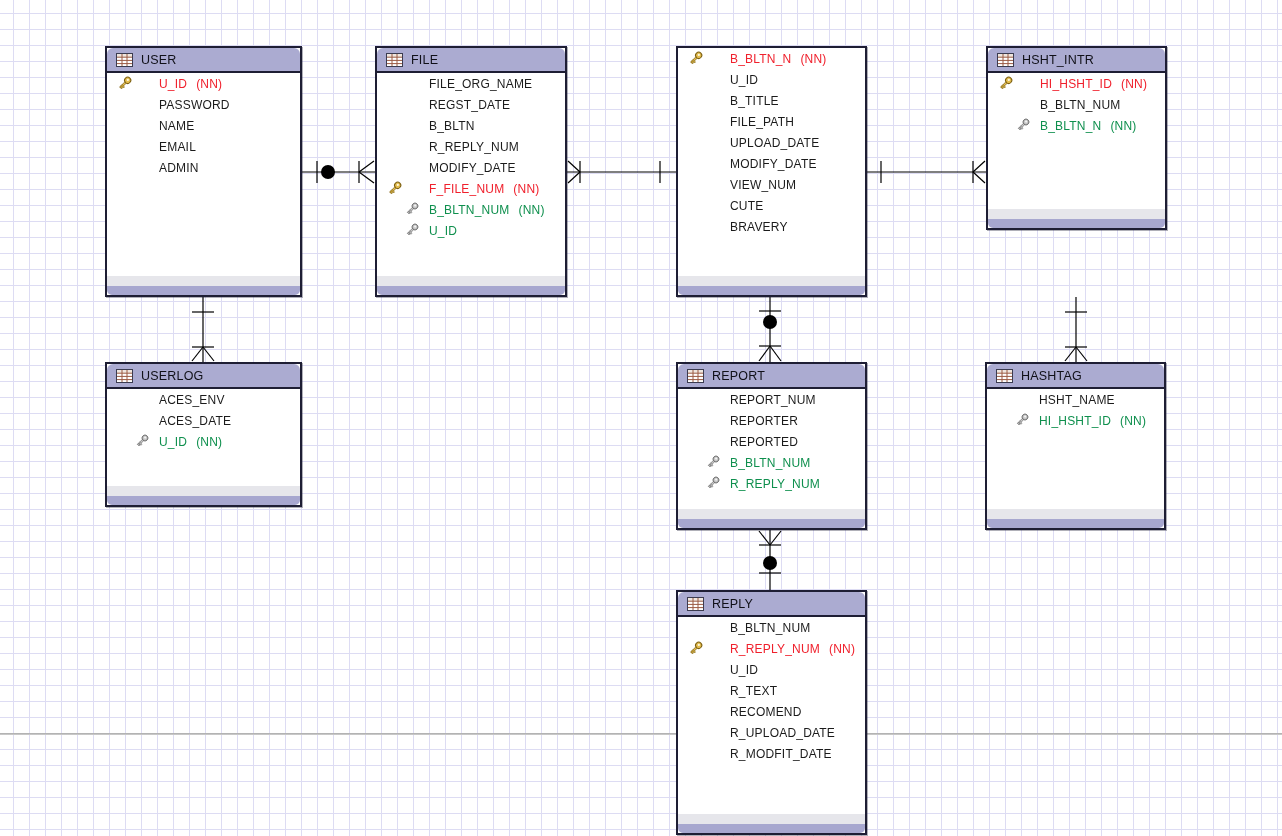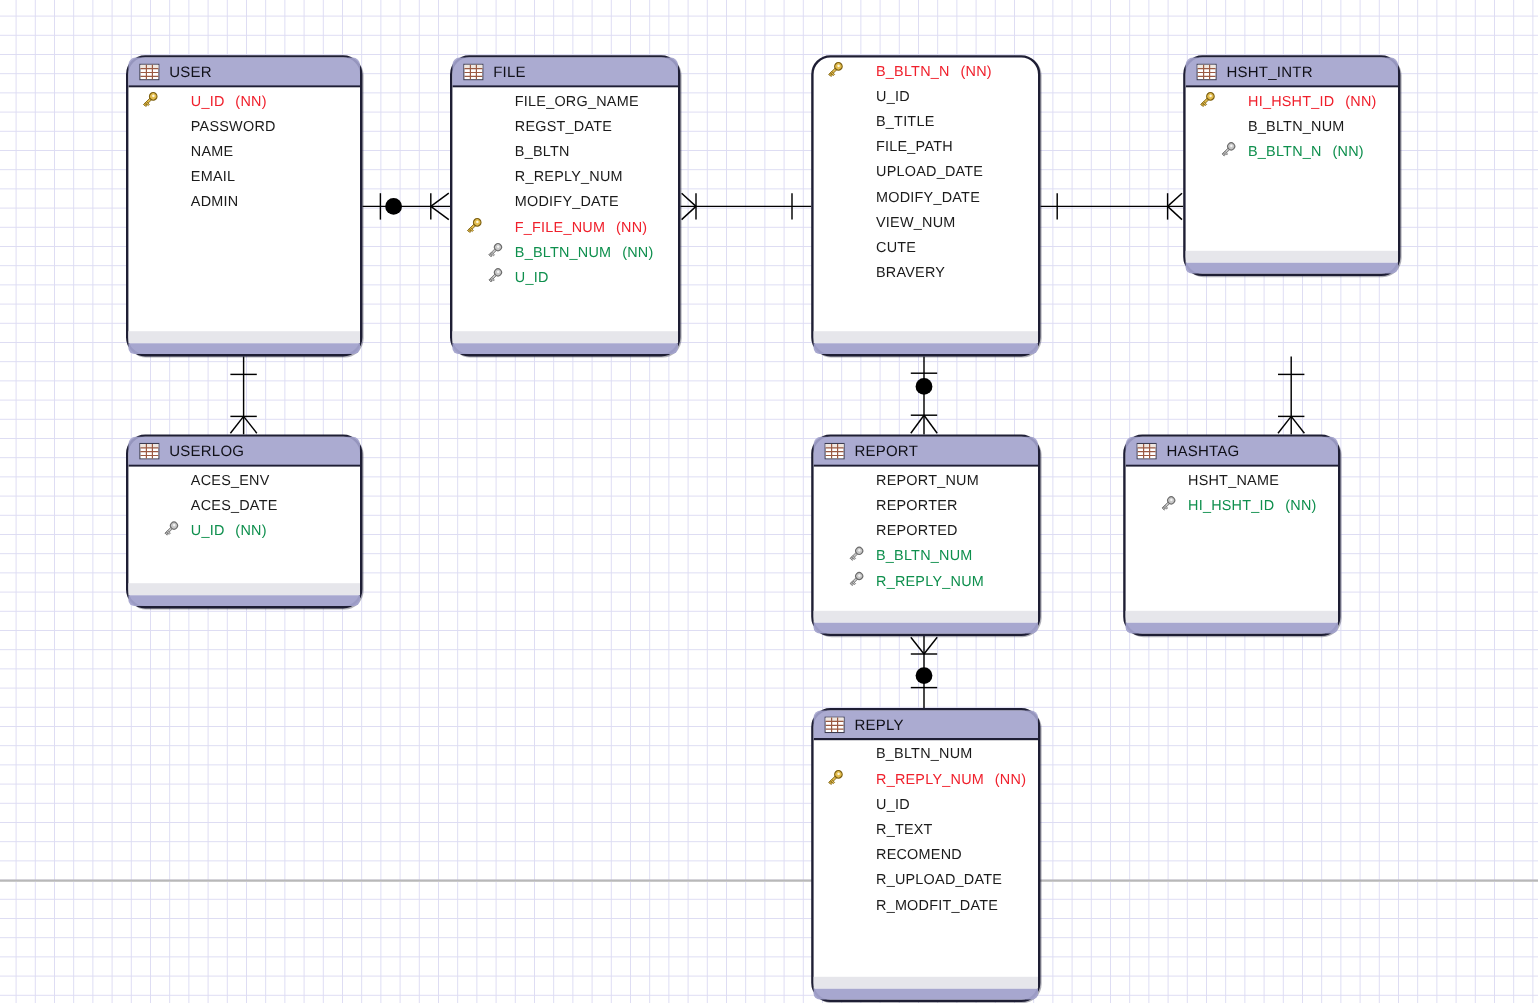--- a/index.html
+++ b/index.html
@@ -9,21 +9,21 @@
       linear-gradient(to right,#dddcf3 1px,transparent 1px),
       linear-gradient(to bottom,#dddcf3 1px,transparent 1px);
     background-size:16px 16px;background-position:-3px -3px;
   }
   .page-line{position:absolute;left:0;width:1282px;height:2px;top:733px;
     background:linear-gradient(#a9a9a9,#d2d2d2);z-index:1;}
   .rel-svg{position:absolute;left:0;top:0;z-index:2;}
   .rel-svg line{stroke:#000;stroke-width:1.2;}
   .rel-svg circle{fill:#000;}
   .table-card{position:absolute;box-sizing:border-box;background:#fff;
-    border:2px solid #1e1e34;border-radius:16px;z-index:3;
+    border:2px solid #1e1e34;border-radius:0;z-index:3;
     box-shadow:1px 1px 0 rgba(30,30,52,0.35);}
   .t-header{height:23px;background:rgba(162,162,204,0.9);border-bottom:2px solid #1e1e34;
     border-radius:6px 6px 0 0;display:flex;align-items:center;gap:8px;padding:0 9px;}
   .t-title{font-size:12.5px;color:#101018;letter-spacing:.2px;}
   .t-icon{display:flex;align-items:center;}
   .t-body{position:relative;}
   .t-row{height:21px;position:relative;display:flex;align-items:center;
     padding-left:52px;font-size:12px;color:#1b1b1b;letter-spacing:.2px;white-space:nowrap;}
   .t-row .key{position:absolute;top:2px;display:flex;}
   .t-row .k-gold{left:9px;}
@@ -410,21 +410,21 @@
           </span>
           <span class="fn">R_REPLY_NUM</span>
         </div>
     </div>
     <div class="t-footer">
         <div class="f-gray"></div>
         <div class="f-purple"></div>
       </div>
   </div>
 
-  <div class="table-card" style="left:936px;top:362px;width:181px;height:168px">
+  <div class="table-card" style="left:985px;top:362px;width:181px;height:168px">
     <div class="t-header">
       <span class="t-icon">
           <svg width="17" height="14" viewBox="0 0 17 14">
             <rect x="0.5" y="0.5" width="16" height="13" fill="#ffffff" stroke="#3c3c50"></rect>
             <rect x="1" y="1" width="15" height="3" fill="#efe7e0"></rect>
             <path d="M1 4.2 H16 M1 7.4 H16 M1 10.6 H16 M6 1 V13 M11 1 V13" stroke="#9b5a43" stroke-width="1" fill="none"></path>
           </svg>
         </span>
       <span class="t-title">HASHTAG</span>
     </div>

